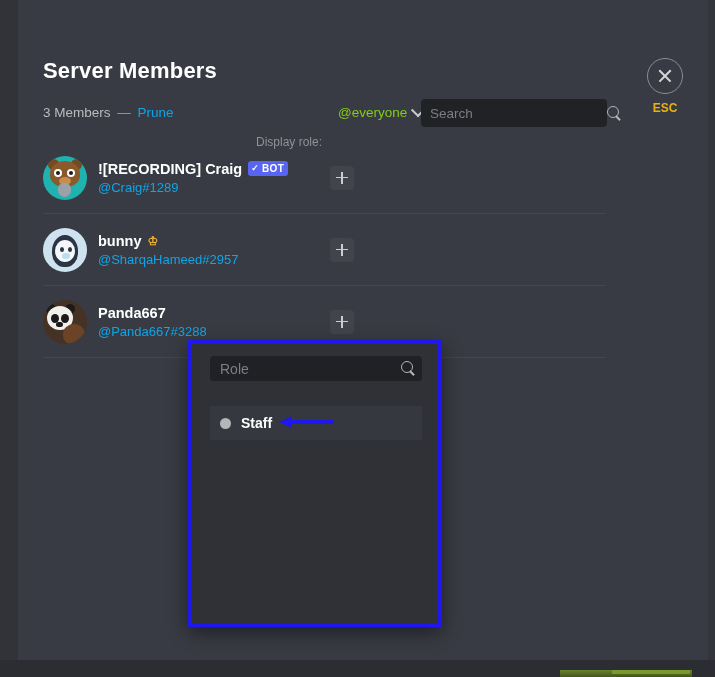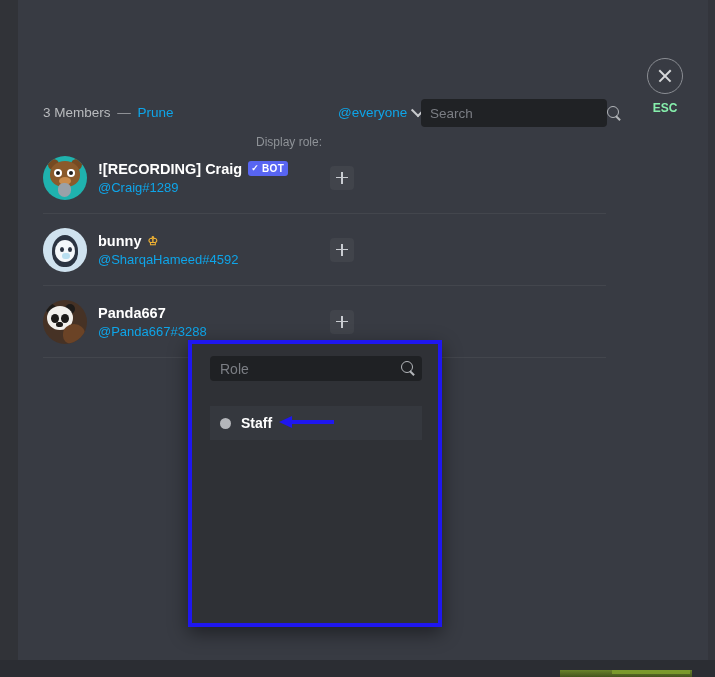--- a/index.html
+++ b/index.html
@@ -58,21 +58,21 @@
   .subline .dash { color: #9a9ca1; margin: 0 3px; }
   .prune-link {
     color: #0ea5e9; cursor: pointer;
   }
   .display-role-label {
     position: absolute; left: 256px; top: 107px;
     font-size: 12px; color: #8e9297; margin-top: 28px;
   }
   .role-select {
     position: absolute; left: 338px; top: 105px;
-    font-size: 13.5px; color: #0ea5e9;
+    font-size: 13.5px; color: #84cc16;
     display: flex; align-items: center; gap: 6px;
     cursor: pointer;
   }
   .chev {
     display: inline-block; width: 10px; height: 10px;
     border-right: 2px solid #c7c9cc; border-bottom: 2px solid #c7c9cc;
     transform: rotate(45deg) translate(-2px,-2px);
   }
   .search-box {
     position: absolute; left: 421px; top: 99px;
@@ -110,21 +110,21 @@
     border: 1.6px solid #8a8d93; position: relative;
     margin: 0 auto; cursor: pointer;
   }
   .close-circle::before, .close-circle::after {
     content: ""; position: absolute; left: 9px; top: 16.4px;
     width: 16px; height: 1.8px; background: #d7d8da;
   }
   .close-circle::before { transform: rotate(45deg); }
   .close-circle::after  { transform: rotate(-45deg); }
   .esc-label {
-    margin-top: 7px; font-size: 12px; color: #86efac; font-weight: bold;
+    margin-top: 7px; font-size: 12px; color: #eab308; font-weight: bold;
   }
 
   
   .member-list { position: absolute; left: 43px; top: 142px; width: 563px; }
   .member-row {
     position: relative; height: 72px;
     border-bottom: 1px solid #43464d;
     display: flex; align-items: center;
   }
   .avatar {
@@ -281,20 +281,21 @@
   }
 </style>
 </head>
 <body>
 
 <div id="app">
 
   <div class="left-gutter"></div>
   <div class="right-gutter"></div>
 
+  <div class="page-title">Server Members</div>
 
   <div class="subline">
     <span>3 Members</span>
     <span class="dash">—</span>
     <span class="prune-link">Prune</span>
   </div>
 
   <div class="display-role-label">Display role:</div>
 
   <div class="role-select">
@@ -343,21 +344,21 @@
         <span class="face"></span>
         <span class="eye-l"></span>
         <span class="eye-r"></span>
         <span class="beak"></span>
       </div>
       <div class="member-text">
         <div class="member-name">
           <span>bunny</span>
           <span class="crown">♔</span>
         </div>
-        <div class="member-tag">@SharqaHameed#4592</div>
+        <div class="member-tag">@SharqaHameed#2957</div>
       </div>
       <div class="add-role-btn"></div>
     </div>
 
     <div class="member-row">
       <div class="avatar av-panda">
         <span class="ear-l"></span>
         <span class="ear-r"></span>
         <span class="head"></span>
         <span class="eye-l"></span>

